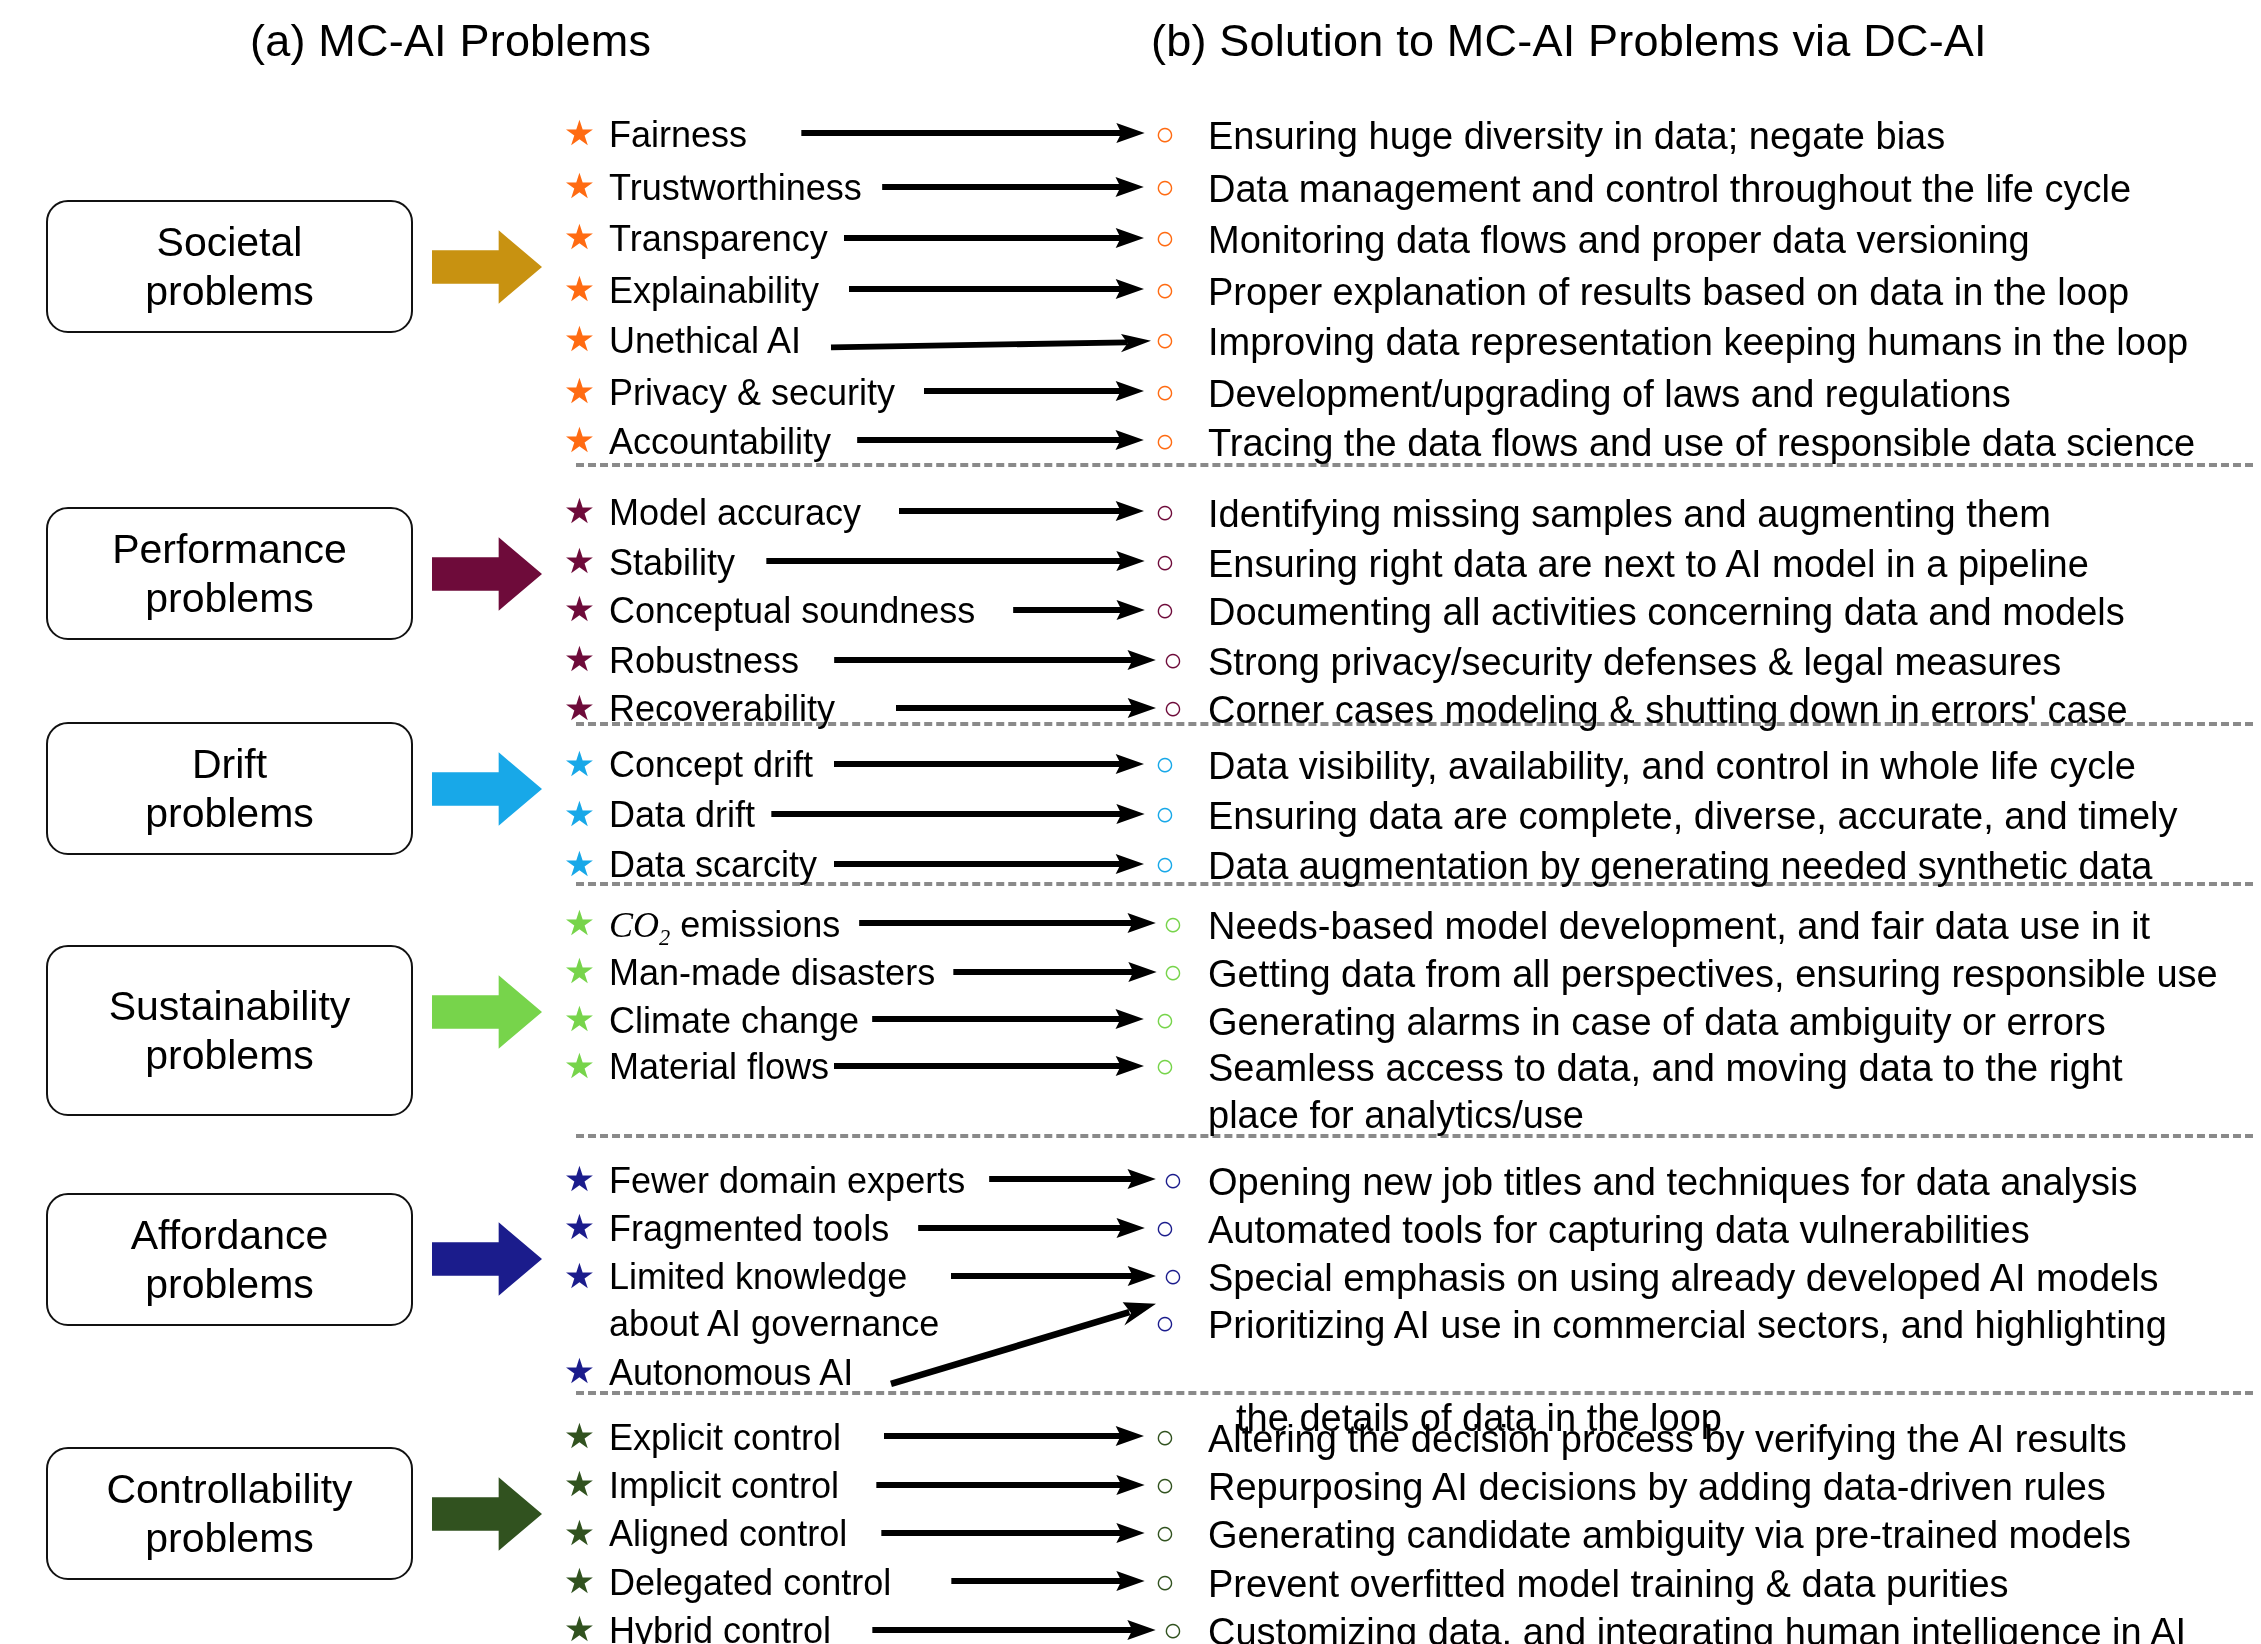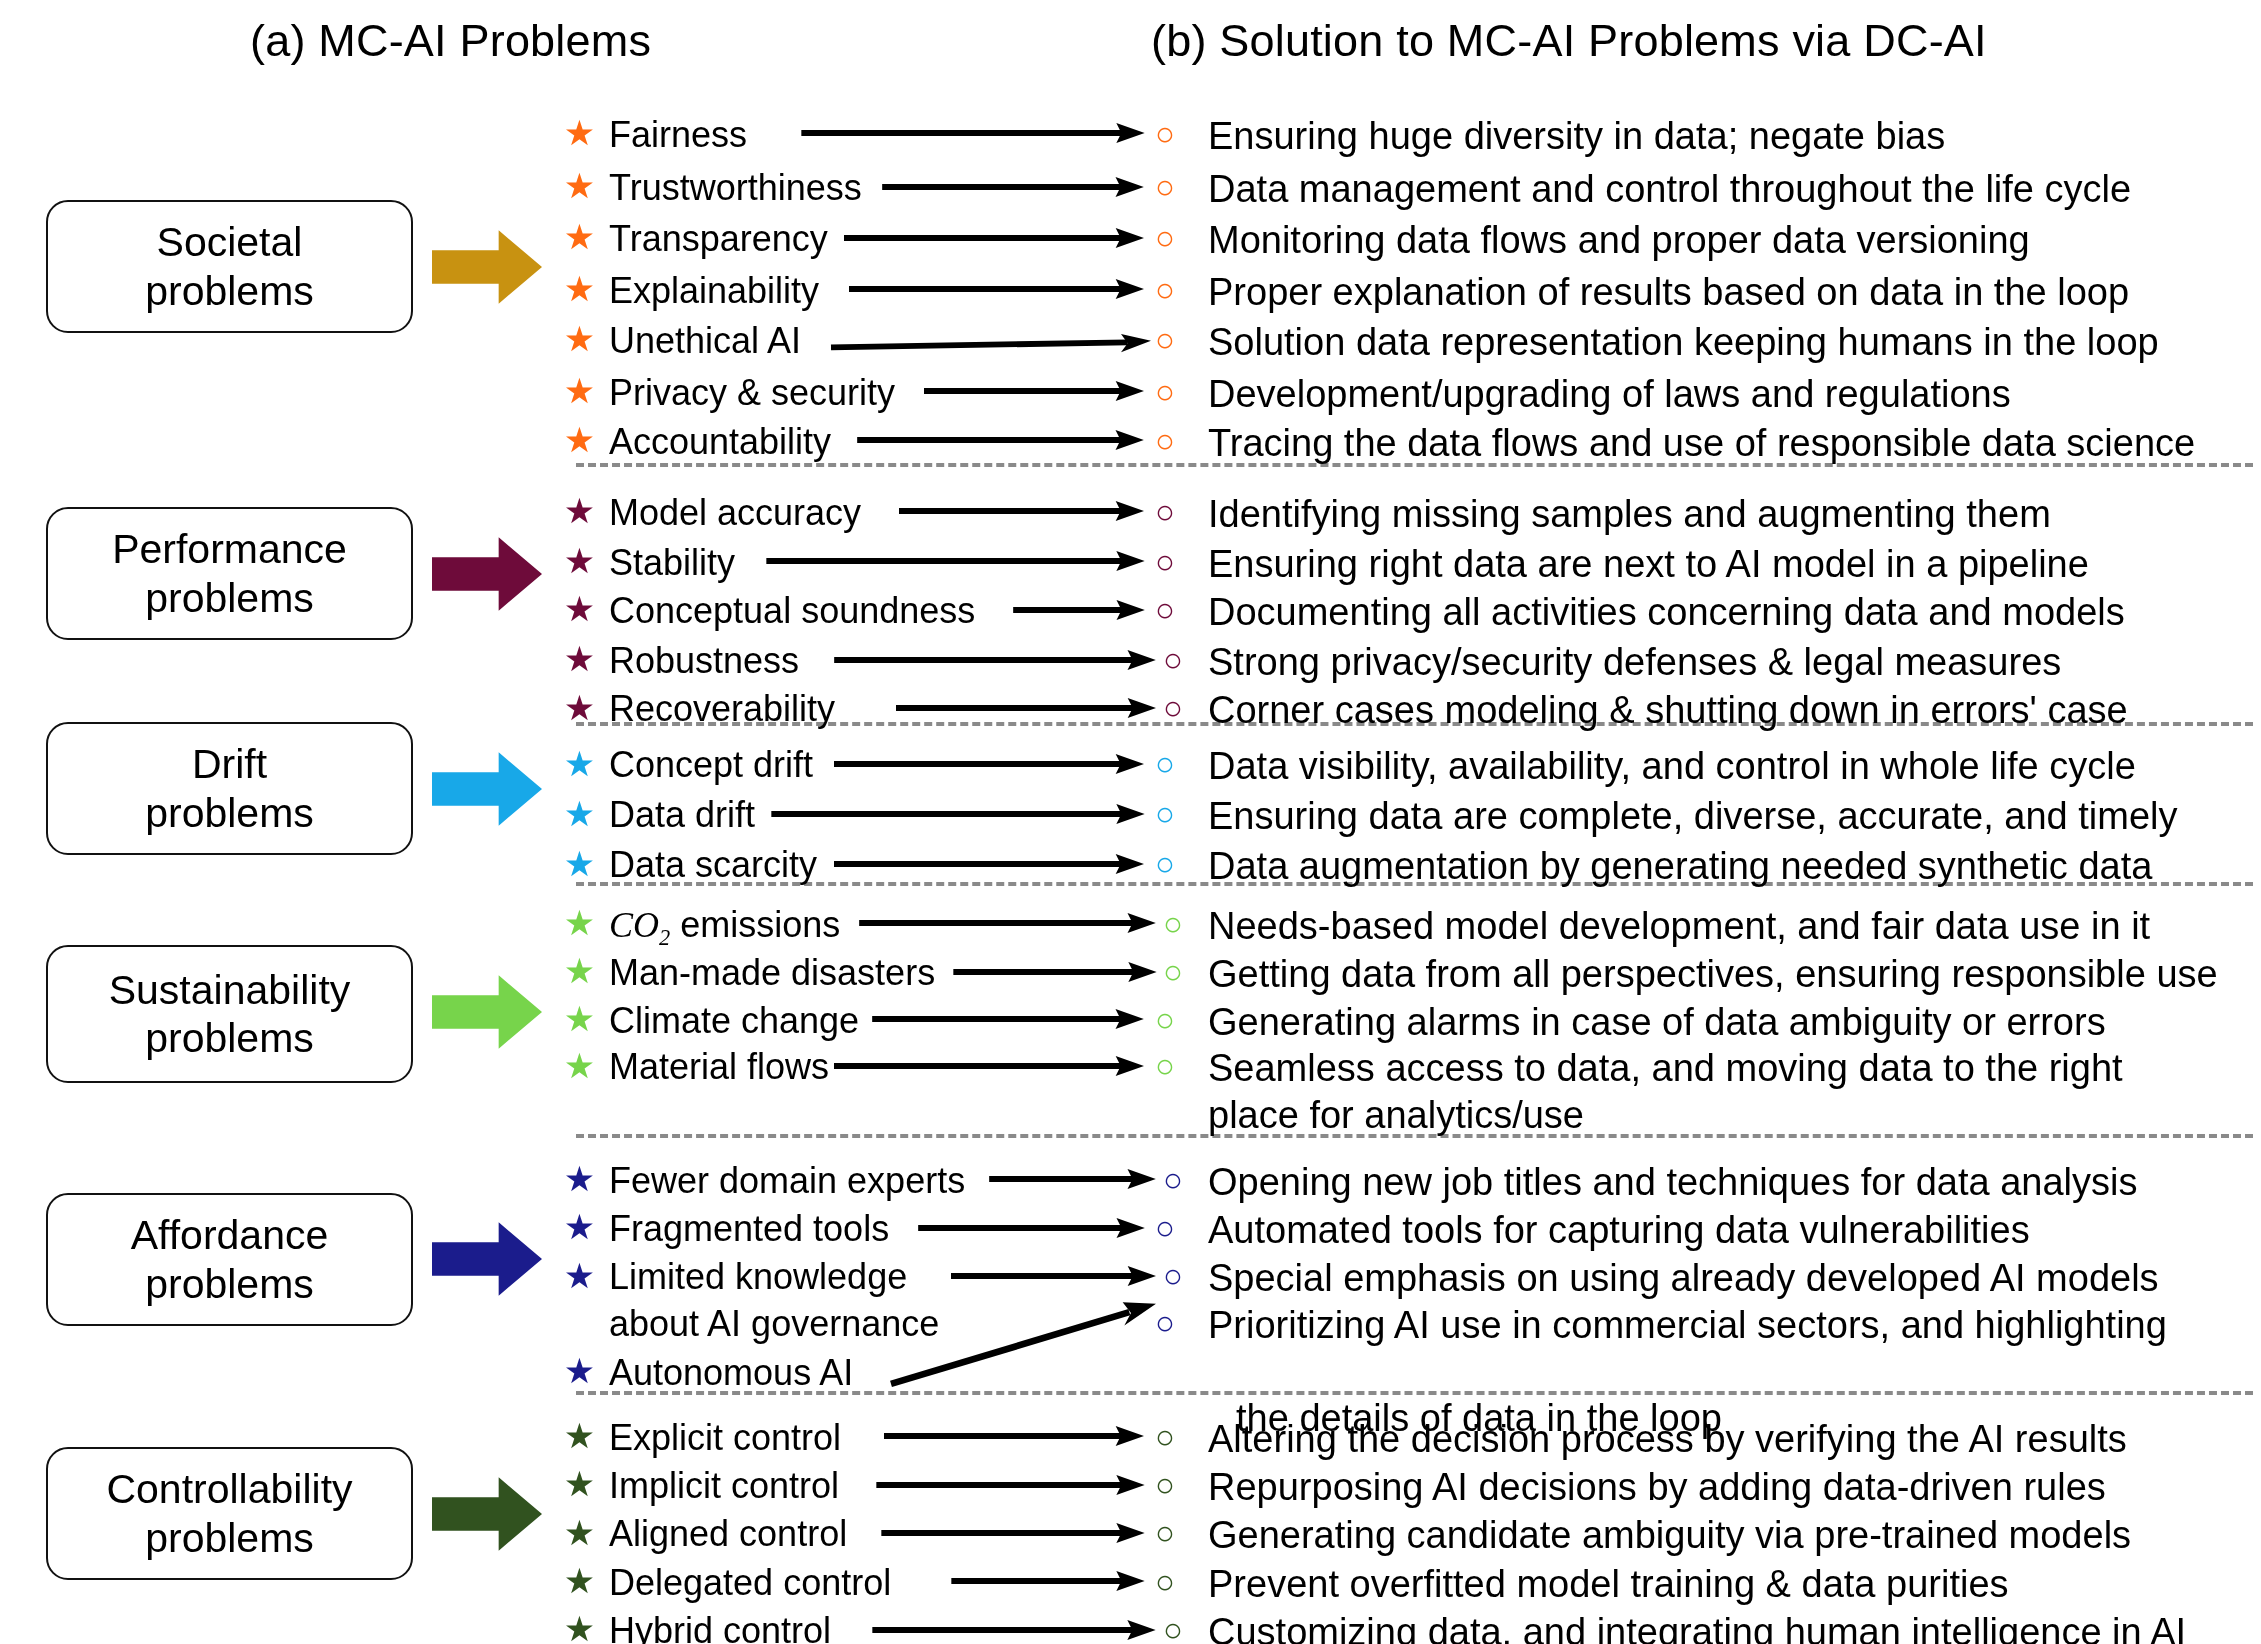--- a/index.html
+++ b/index.html
@@ -64,21 +64,21 @@
   <span>problems</span>
 </div>
 <div class="cat-box" style="top:507px;height:133px;">
   <span>Performance</span>
   <span>problems</span>
 </div>
 <div class="cat-box" style="top:722px;height:133px;">
   <span>Drift</span>
   <span>problems</span>
 </div>
-<div class="cat-box" style="top:945px;height:138px;">
+<div class="cat-box" style="top:945px;height:171px;">
   <span>Sustainability</span>
   <span>problems</span>
 </div>
 <div class="cat-box" style="top:1193px;height:133px;">
   <span>Affordance</span>
   <span>problems</span>
 </div>
 <div class="cat-box" style="top:1447px;height:133px;">
   <span>Controllability</span>
   <span>problems</span>
@@ -167,21 +167,21 @@
 
 <div class="star" style="left:561px;top:321px;color:#FF6B12;">★</div>
 <div class="plabel" style="left:609px;top:323px;">Unethical AI</div>
 <div class="conn" style="left:831px;top:334px;">
     <svg width="320" height="20" viewBox="0 0 384 24">
       <line x1="0" y1="16" x2="356" y2="10" stroke="#000" stroke-width="7"></line>
       <polygon points="384,8 348,0 356,11 348,22" fill="#000"></polygon>
     </svg>
   </div>
 <div class="circ" style="left:1151px;top:323px;color:#FF6B12;">○</div>
-<div class="sol" style="left:1208px;top:323px;">Solution data representation keeping humans in the loop</div>
+<div class="sol" style="left:1208px;top:323px;">Improving data representation keeping humans in the loop</div>
 
 <div class="star" style="left:561px;top:373px;color:#FF6B12;">★</div>
 <div class="plabel" style="left:609px;top:375px;">Privacy &amp; security</div>
 <div class="conn" style="left:924px;top:381px;">
     <svg width="220" height="20" viewBox="0 0 264 24">
       <line x1="0" y1="12" x2="238" y2="12" stroke="#000" stroke-width="7"></line>
       <polygon points="264,12 230,0 236,12 230,24" fill="#000"></polygon>
     </svg>
   </div>
 <div class="circ" style="left:1151px;top:375px;color:#FF6B12;">○</div>

